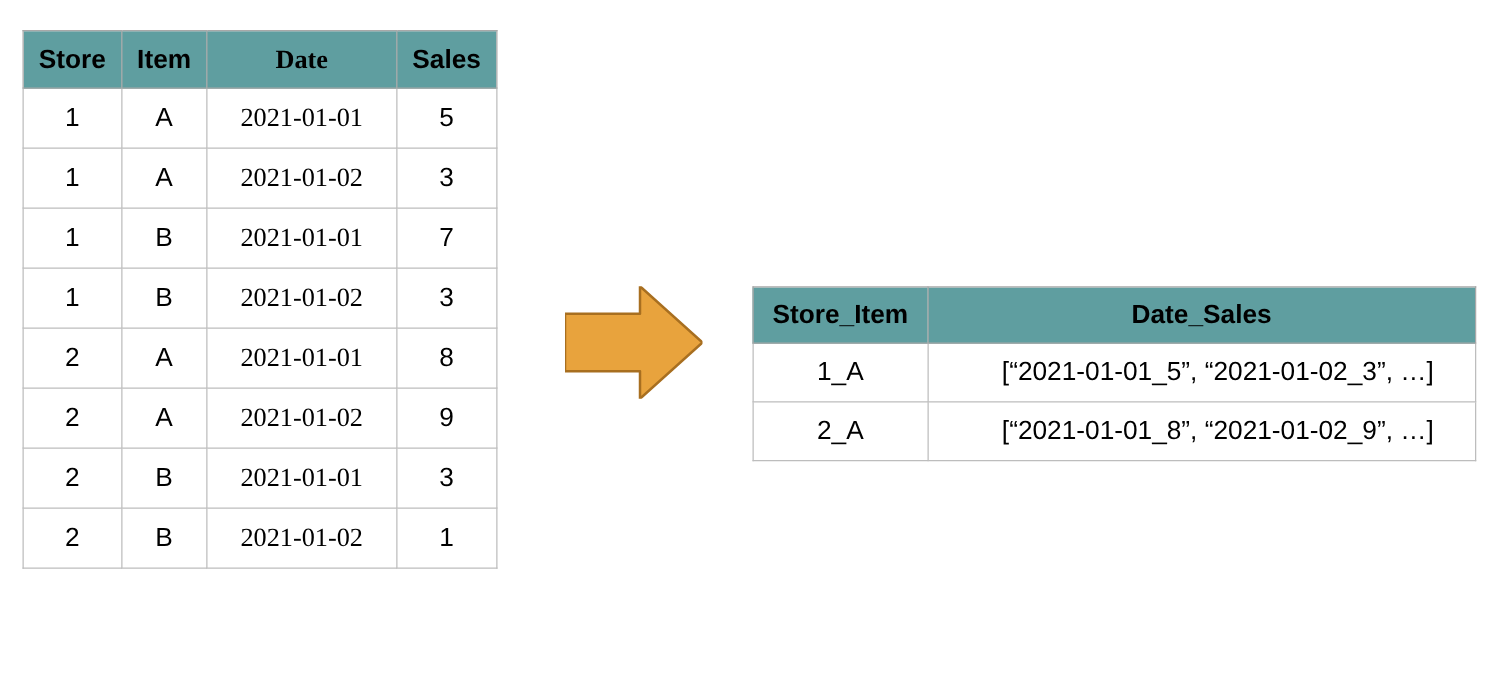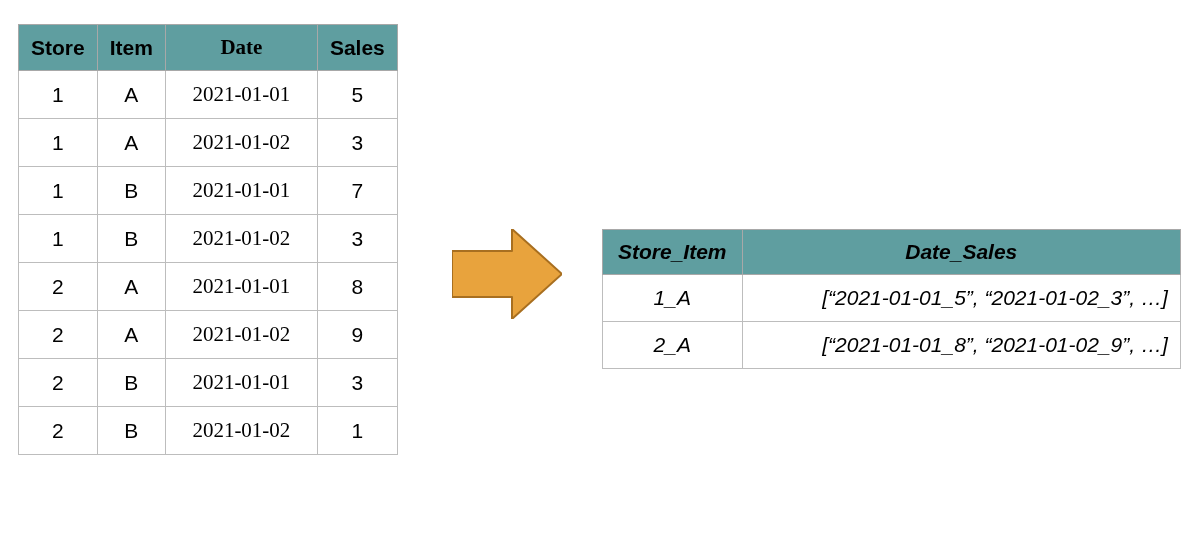--- a/index.html
+++ b/index.html
@@ -41,29 +41,29 @@
       text-align: center;
       font-size: 21px;
     }
     .table-left th:nth-child(1), .table-left td:nth-child(1) { width: 72px; }
     .table-left th:nth-child(2), .table-left td:nth-child(2) { width: 62px; }
     .table-left th:nth-child(3), .table-left td:nth-child(3) { width: 152px; font-family: Liberation Serif, serif; }
     .table-left th:nth-child(4), .table-left td:nth-child(4) { width: 78px; }
 
     .table-right th:nth-child(1), .table-right td:nth-child(1) { width: 140px; }
     .table-right th:nth-child(2), .table-right td:nth-child(2) { width: 438px; margin-top: 47px; }
-    .table-right td:nth-child(2) { text-align: right; padding-left: 38px; }
+    .table-right td:nth-child(2) { text-align: center; padding-left: 38px; }
 
     .arrow-wrap {
       margin: 0 40px 0 54px;
     }
     .arrow-svg { display: block; }
 
     .left-wrap { align-self: flex-start; margin-top: 4px; }
-    .right-wrap { align-self: center; margin-top: 50px; font-style: italic; }
+    .right-wrap { align-self: center; margin-top: 50px; }
   </style>
 </head>
 <body>
 
 <div class="container">
 
   <div class="left-wrap">
     <table class="table-left">
       <thead>
         <tr>

